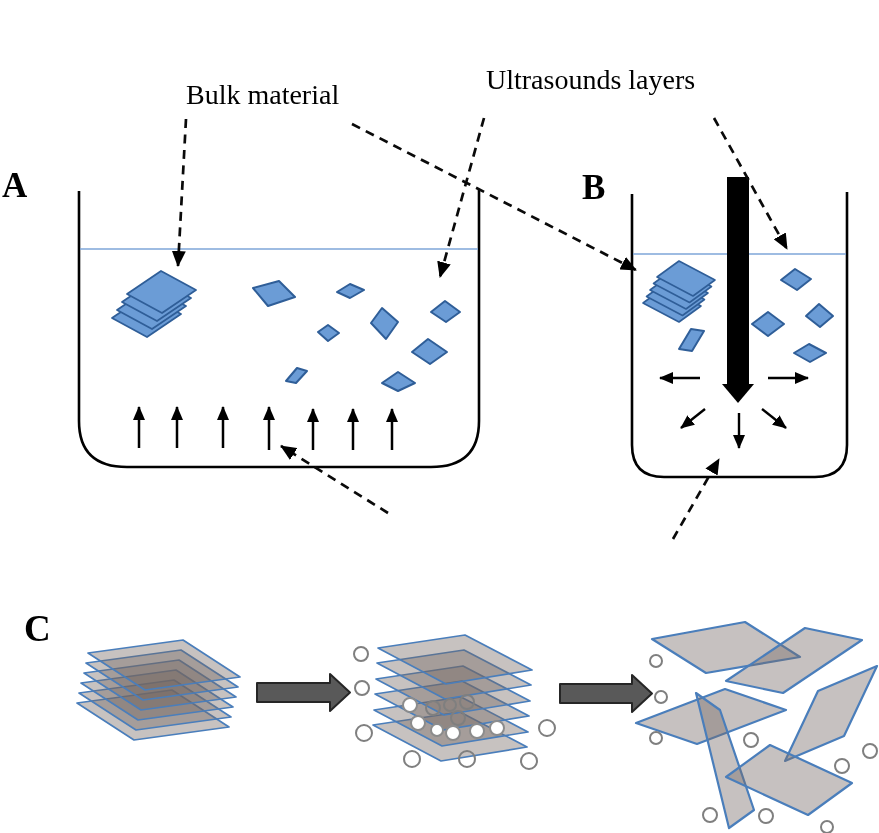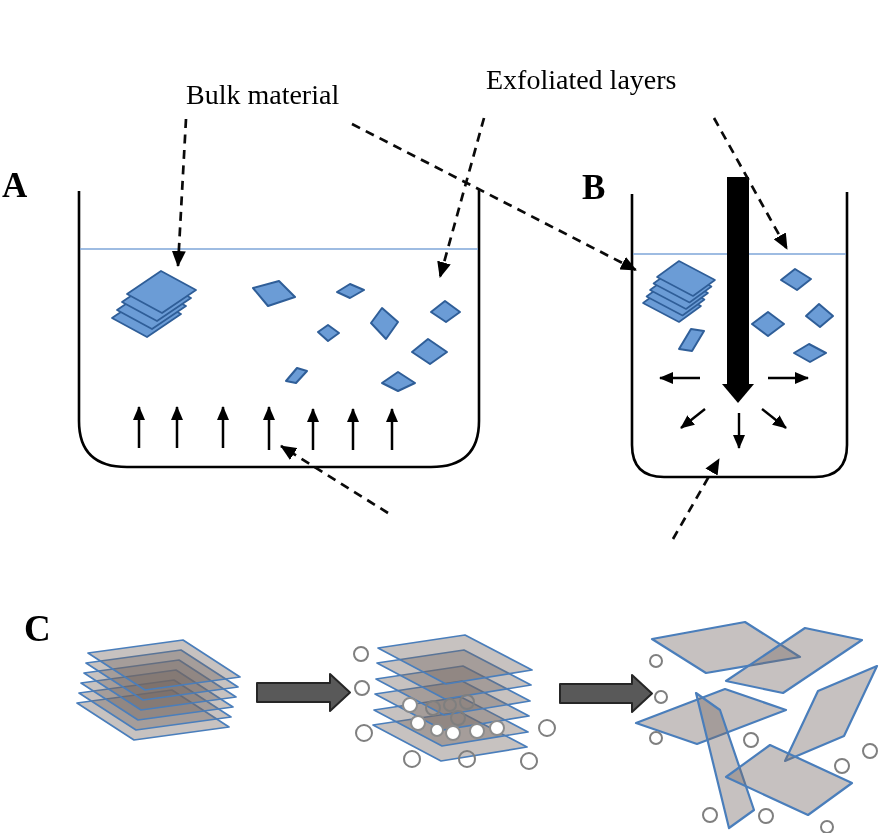--- a/index.html
+++ b/index.html
@@ -167,15 +167,15 @@
     <circle cx="766" cy="816" r="7"></circle>
     <circle cx="827" cy="827" r="6"></circle>
   </g>
 </svg>
 
 <div class="lbl panel-letter" style="left:2px;top:168px;font-size:35px;">A</div>
 <div class="lbl panel-letter" style="left:582px;top:170px;font-size:35px;">B</div>
 <div class="lbl panel-letter" style="left:24px;top:610px;font-size:37px;">C</div>
 
 <div class="lbl caption" style="left:186px;top:81px;">Bulk material</div>
-<div class="lbl caption" style="left:486px;top:66px;">Exfoliated layers</div>
+<div class="lbl caption" style="left:486px;top:66px;">Ultrasounds layers</div>
 
 </div>
 
 </body></html>

